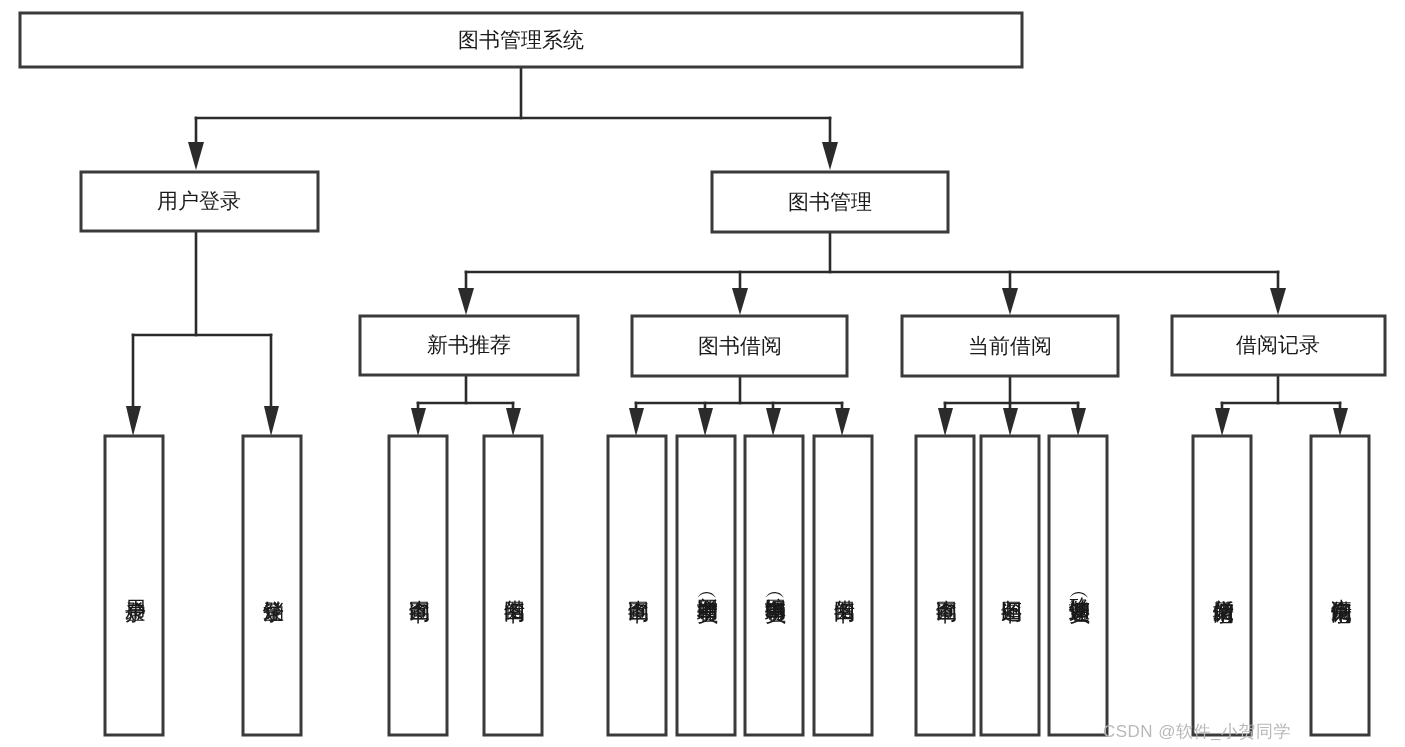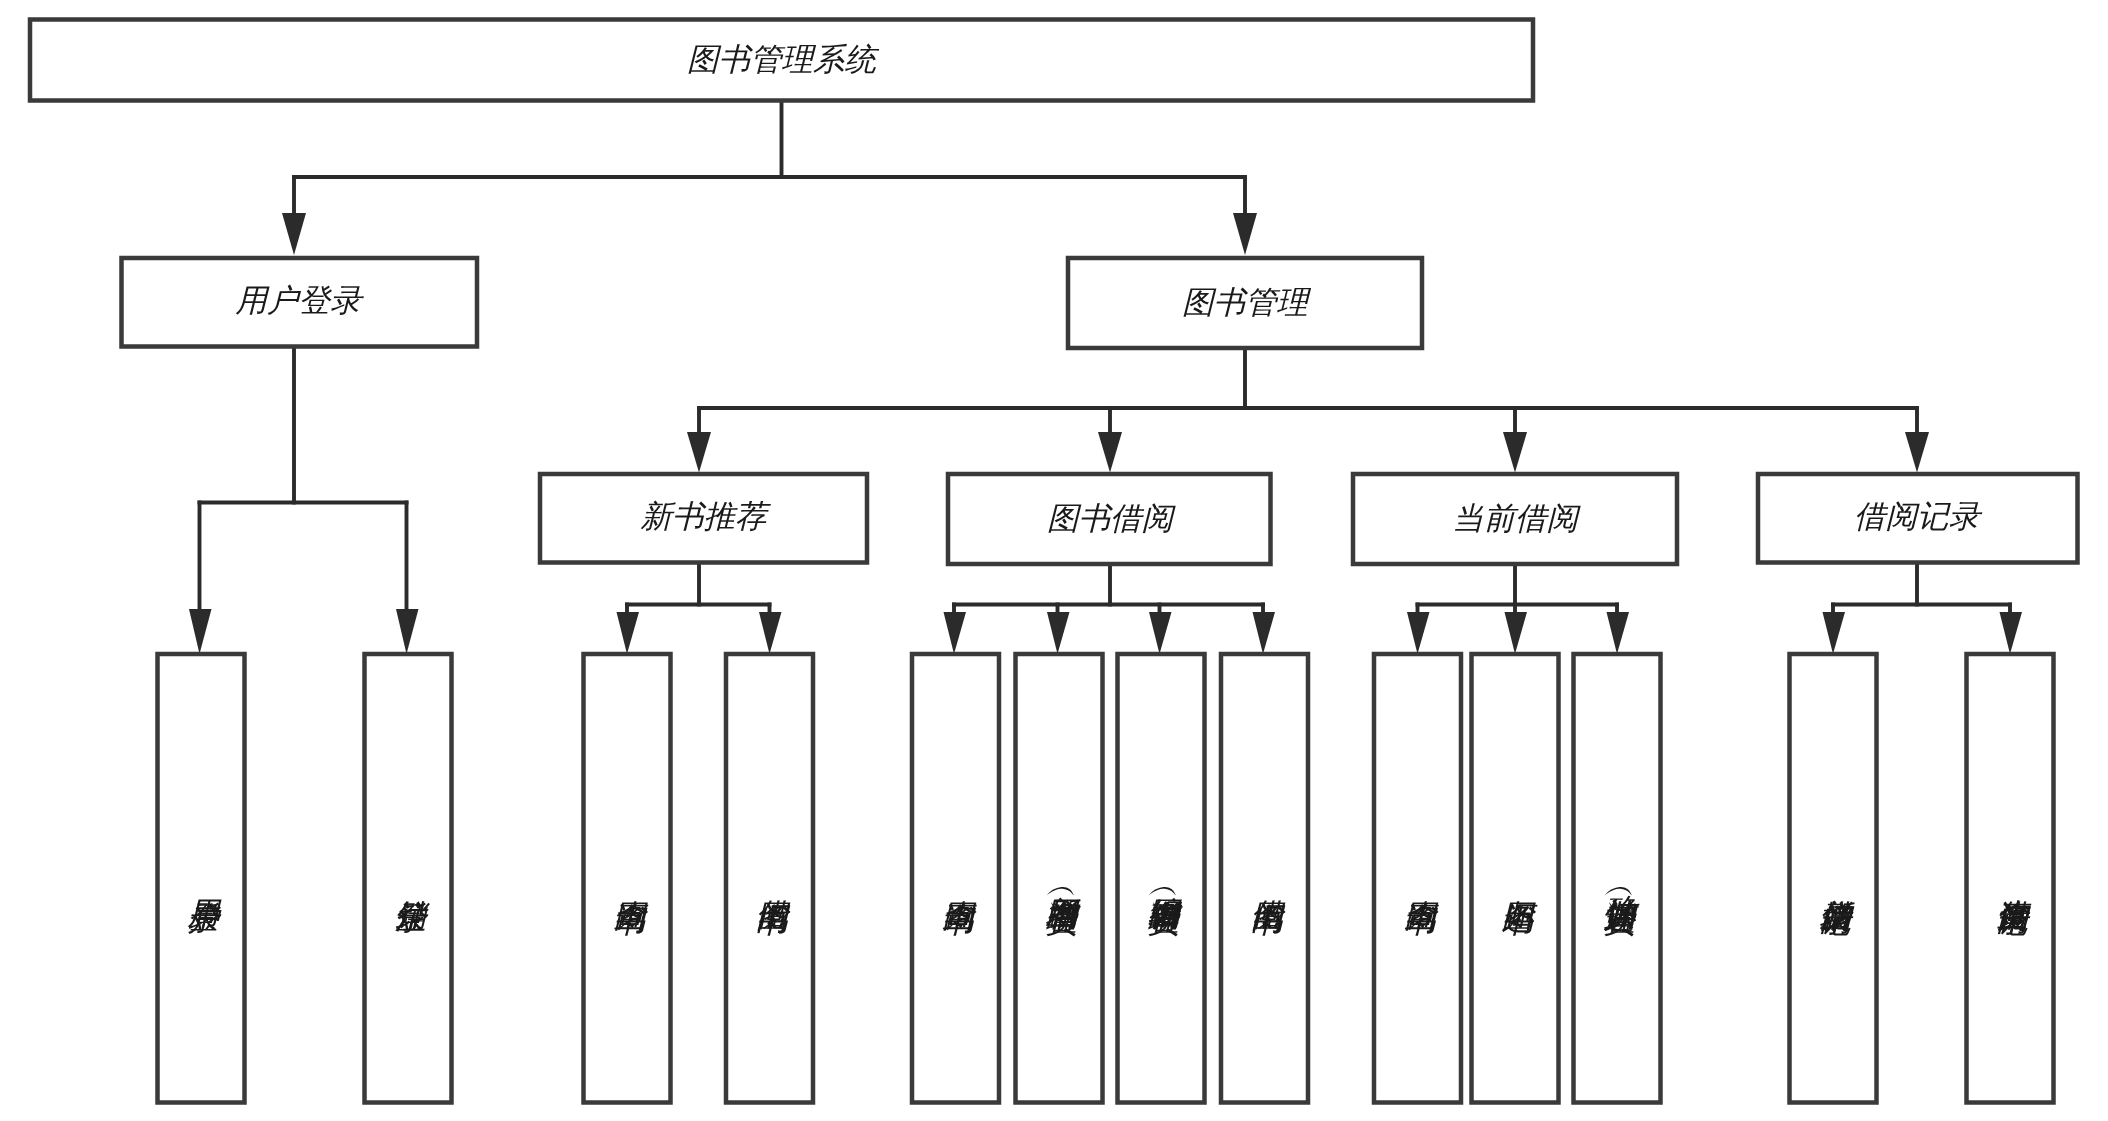--- a/index.html
+++ b/index.html
@@ -11,21 +11,20 @@
     width: 1405px;
     height: 747px;
     font-family: "Liberation Sans", "DejaVu Sans", sans-serif;
     overflow: hidden;
     position: relative;
   }
   #diagram-root {
     position: relative;
     width: 1299px;
     height: 747px;
-    font-style: italic;
   }
   svg#tree-svg {
     position: absolute;
     top: 0;
     left: 0;
     width: 1405px;
     height: 747px;
   }
   .node-box {
     fill: #ffffff;
@@ -222,13 +221,14 @@
     <g>
       <rect class="node-box" x="1193" y="436" width="58" height="299"></rect>
       <text class="node-label-v" x="1222" y="585">新增借阅记录</text>
     </g>
     <g>
       <rect class="node-box" x="1311" y="436" width="58" height="299"></rect>
       <text class="node-label-v" x="1340" y="585">查询借阅记录</text>
     </g>
   </svg>
 
+  <div class="watermark">CSDN @软件_小贺同学</div>
 </div>
 
 </body></html>

